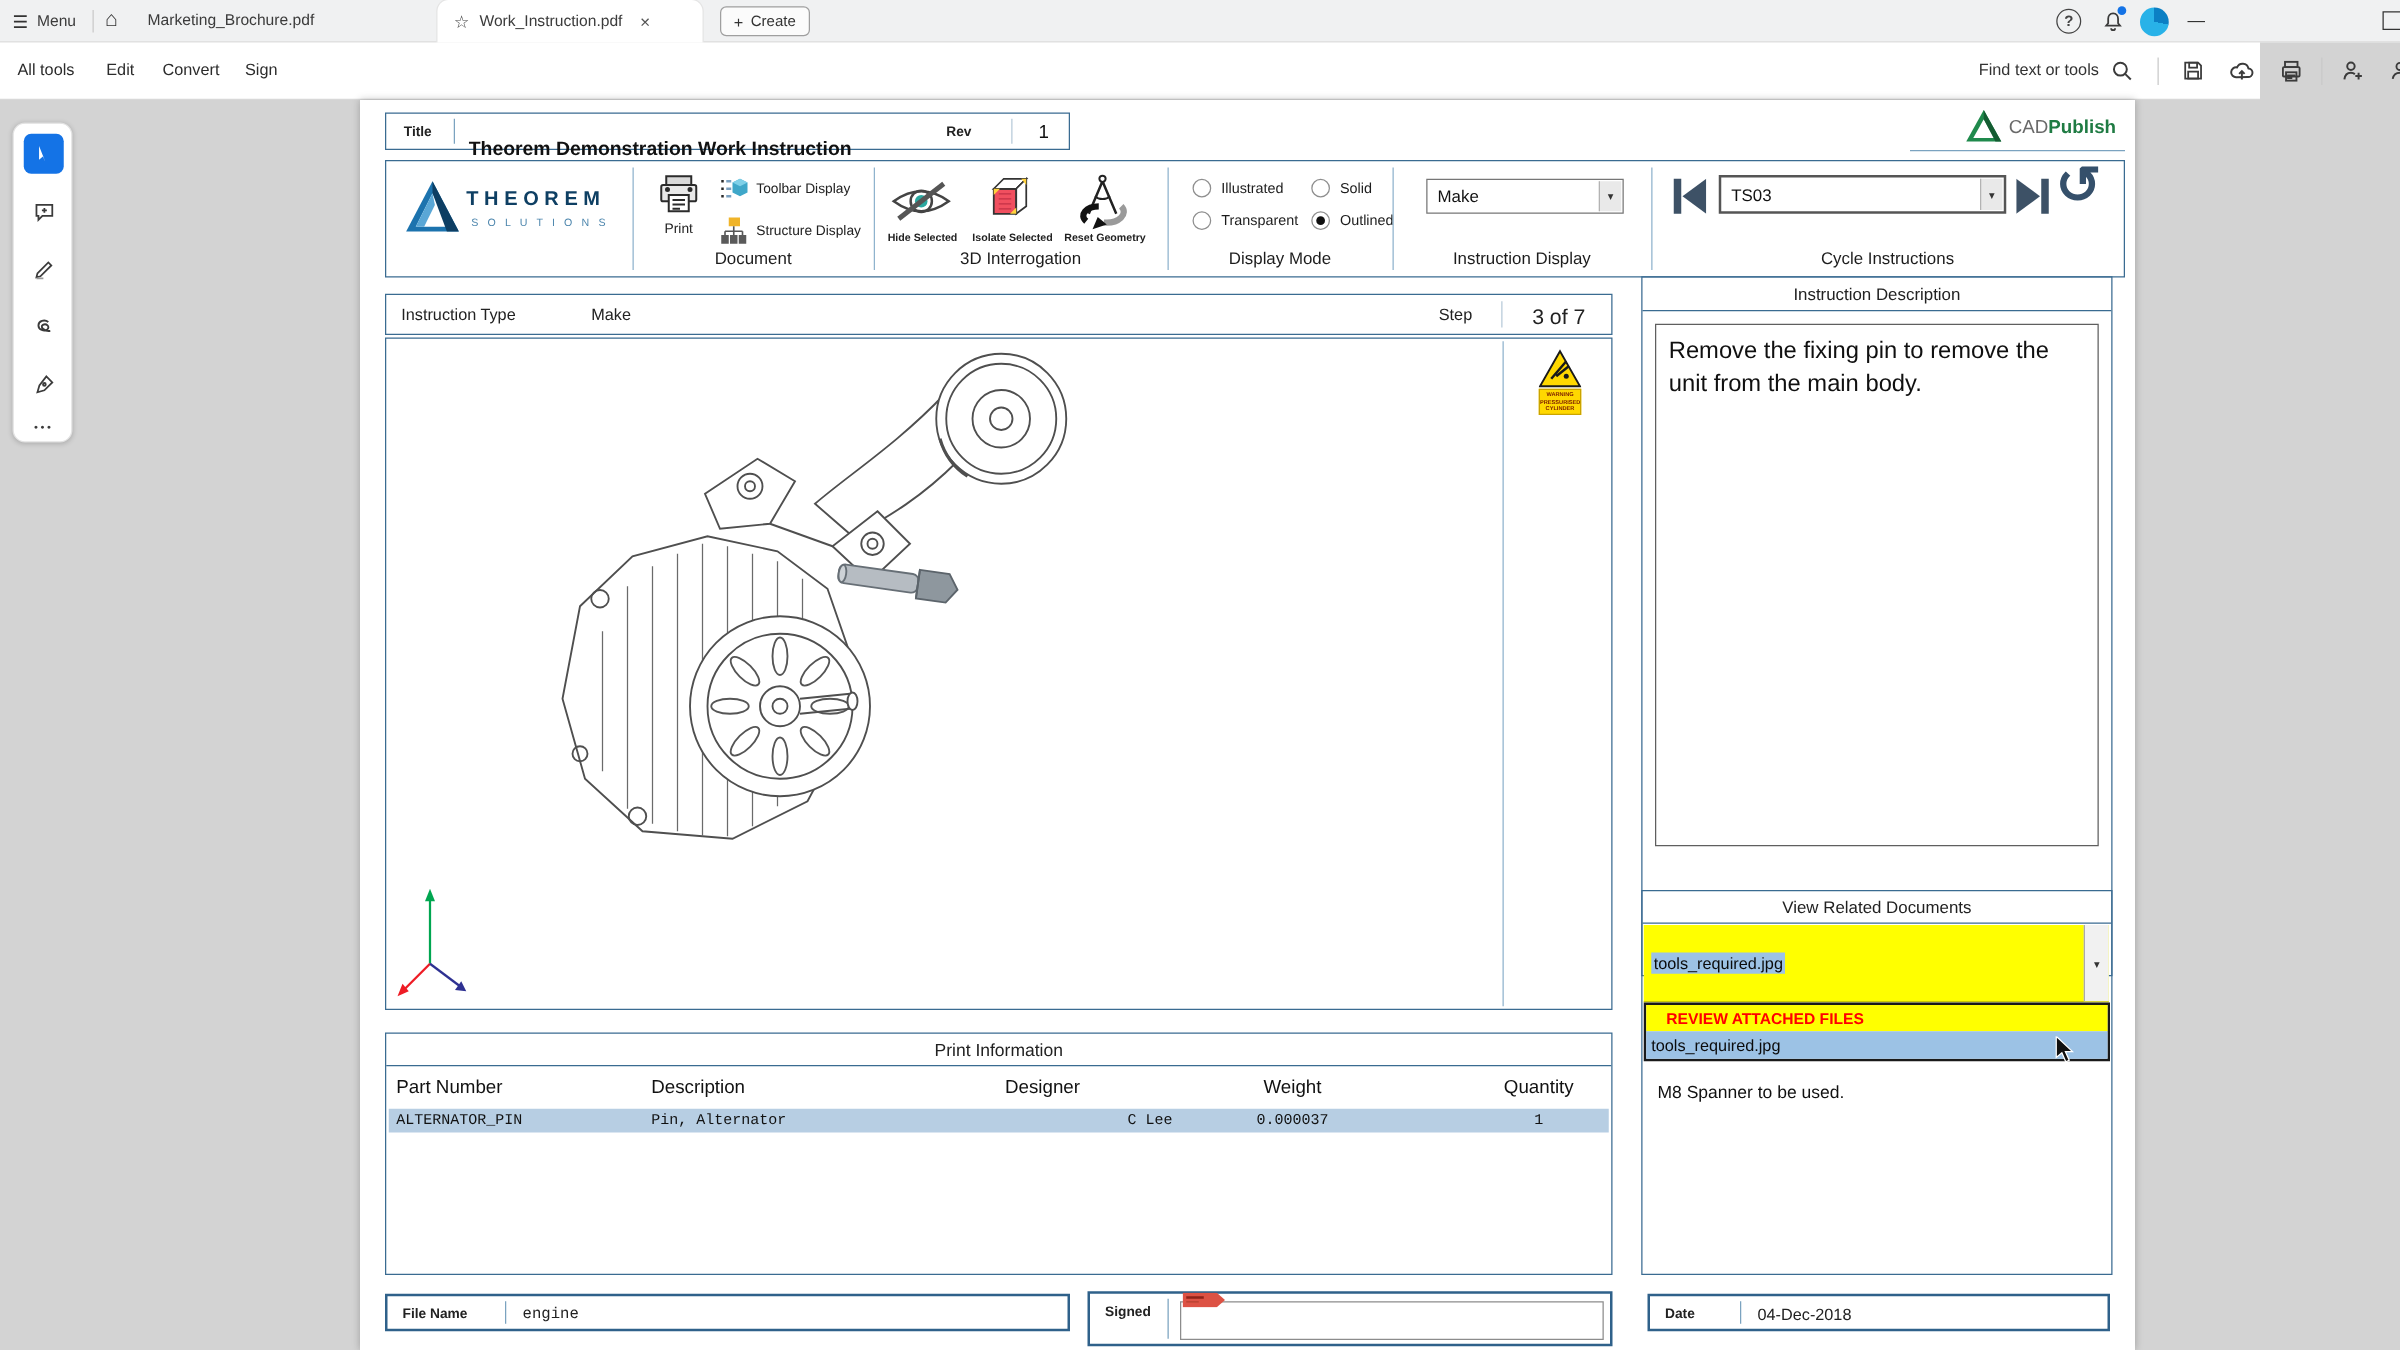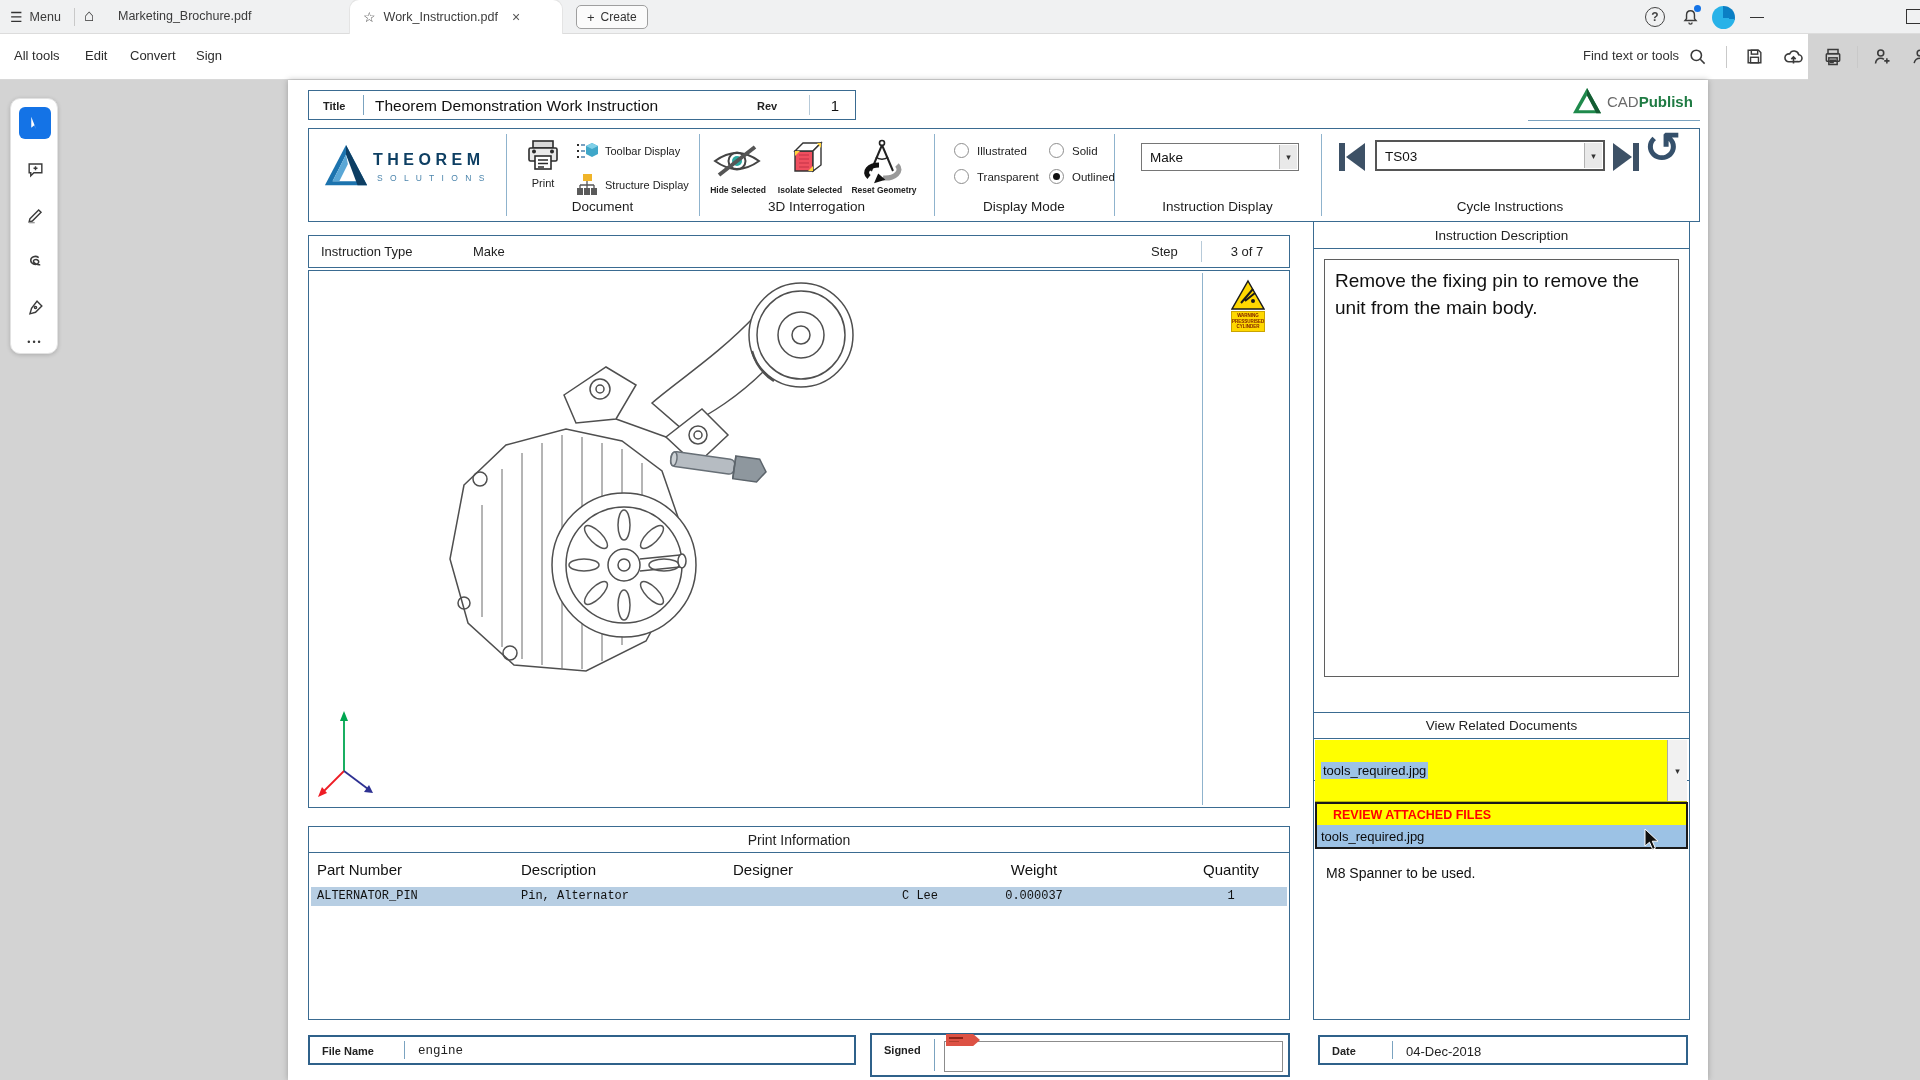--- a/index.html
+++ b/index.html
@@ -159,21 +159,21 @@
           </svg>
       </div>
       <div class="ab" style="top:238px;left:0;width:48px;text-align:center;font-size:9px;letter-spacing:2px;color:#3b3b3b">•••</div>
     </div>
 
     <div class="page">
 
       <div class="ab bd" style="left:20px;top:10px;width:548px;height:30px">
         <span class="ab lb" style="left:14px;top:9px">Title</span>
         <span class="ab" style="left:54px;top:4px;bottom:4px;width:1px;background:#7ba3c0"></span>
-        <span class="ab" style="left:66px;top:6px;font-size:15.5px;font-weight:normal;color:#111">Theorem Demonstration Work Instruction</span>
+        <span class="ab" style="left:66px;top:20px;font-size:15.5px;font-weight:bold;color:#111">Theorem Demonstration Work Instruction</span>
         <span class="ab lb" style="left:448px;top:9px">Rev</span>
         <span class="ab" style="left:500px;top:4px;bottom:4px;width:1px;background:#b7cad9"></span>
         <span class="ab" style="left:506px;top:6px;width:40px;text-align:center;font-size:15px;color:#111">1</span>
       </div>
 
       <div class="ab" style="left:1284px;top:4px;width:128px;height:34px;display:flex;align-items:center;gap:5px">
         <svg width="30" height="28" viewBox="0 0 32 30">
           <polygon points="16,1 31,28 1,28" fill="#1f8a4c"></polygon>
           <polygon points="16,9 25,25 7,25" fill="#ffffff"></polygon>
           <polygon points="16,1 31,28 26,28 16,9" fill="#145c32"></polygon>
@@ -295,21 +295,21 @@
         </svg>
         <div class="ab" style="left:1336px;top:-6px;font-size:42px;font-weight:bold;color:#35506b;transform:scaleX(1.05)">↺</div>
         <div class="ab cap" style="left:1012px;top:70px;width:378px">Cycle Instructions</div>
       </div>
 
       <div class="ab bd" style="left:20px;top:155px;width:982px;height:33px">
         <span class="ab" style="left:12px;top:8px;font-size:13px">Instruction Type</span>
         <span class="ab" style="left:164px;top:8px;font-size:13px">Make</span>
         <span class="ab" style="left:842px;top:8px;font-size:13px">Step</span>
         <span class="ab" style="left:892px;top:5px;bottom:5px;width:1px;background:#b7cad9"></span>
-        <span class="ab" style="left:900px;top:8px;width:76px;text-align:center;font-size:13px">3 of 7</span>
+        <span class="ab" style="left:900px;top:8px;width:76px;text-align:center;font-size:17px">3 of 7</span>
       </div>
 
       <div class="ab bd" style="left:20px;top:190px;width:982px;height:538px;overflow:hidden">
 
         <svg class="ab" style="left:5px;top:2px" width="885" height="530" viewBox="0 0 885 530" fill="none" stroke="#4f4f4f" stroke-width="1.5">
 
           <path d="M452,96 C424,124 398,140 368,156 L338,130 C366,106 404,82 442,42" fill="#fff"></path>
           <path d="M388,136 L414,162 L382,192 L352,164 Z" fill="#fff"></path>
           <circle cx="384" cy="162" r="9"></circle>
             <circle cx="384" cy="162" r="4"></circle>
@@ -379,21 +379,21 @@
             <div>CYLINDER</div>
           </div>
         </div>
       </div>
 
       <div class="ab bd" style="left:20px;top:746px;width:982px;height:194px">
         <div class="hdrbar" style="height:26px;font-size:14px">Print Information</div>
         <div class="ab" style="left:0;top:26px;right:0;height:32px">
           <span class="cell" style="left:8px;top:8px">Part Number</span>
           <span class="cell" style="left:212px;top:8px">Description</span>
-          <span class="cell" style="left:424px;top:8px;width:160px;text-align:left">Designer</span>
+          <span class="cell" style="left:445px;top:8px;width:160px;text-align:center">Designer</span>
           <span class="cell" style="left:645px;top:8px;width:160px;text-align:center">Weight</span>
           <span class="cell" style="left:872px;top:8px;width:100px;text-align:center">Quantity</span>
         </div>
         <div class="ab" style="left:2px;top:60px;right:2px;height:19px;background:#b7cee3">
           <span class="dcell mono" style="left:6px">ALTERNATOR_PIN</span>
           <span class="dcell mono" style="left:210px">Pin, Alternator</span>
           <span class="dcell mono" style="left:467px;width:160px;text-align:right">C Lee</span>
           <span class="dcell mono" style="left:643px;width:160px;text-align:center">0.000037</span>
           <span class="dcell mono" style="left:870px;width:100px;text-align:center">1</span>
         </div>

